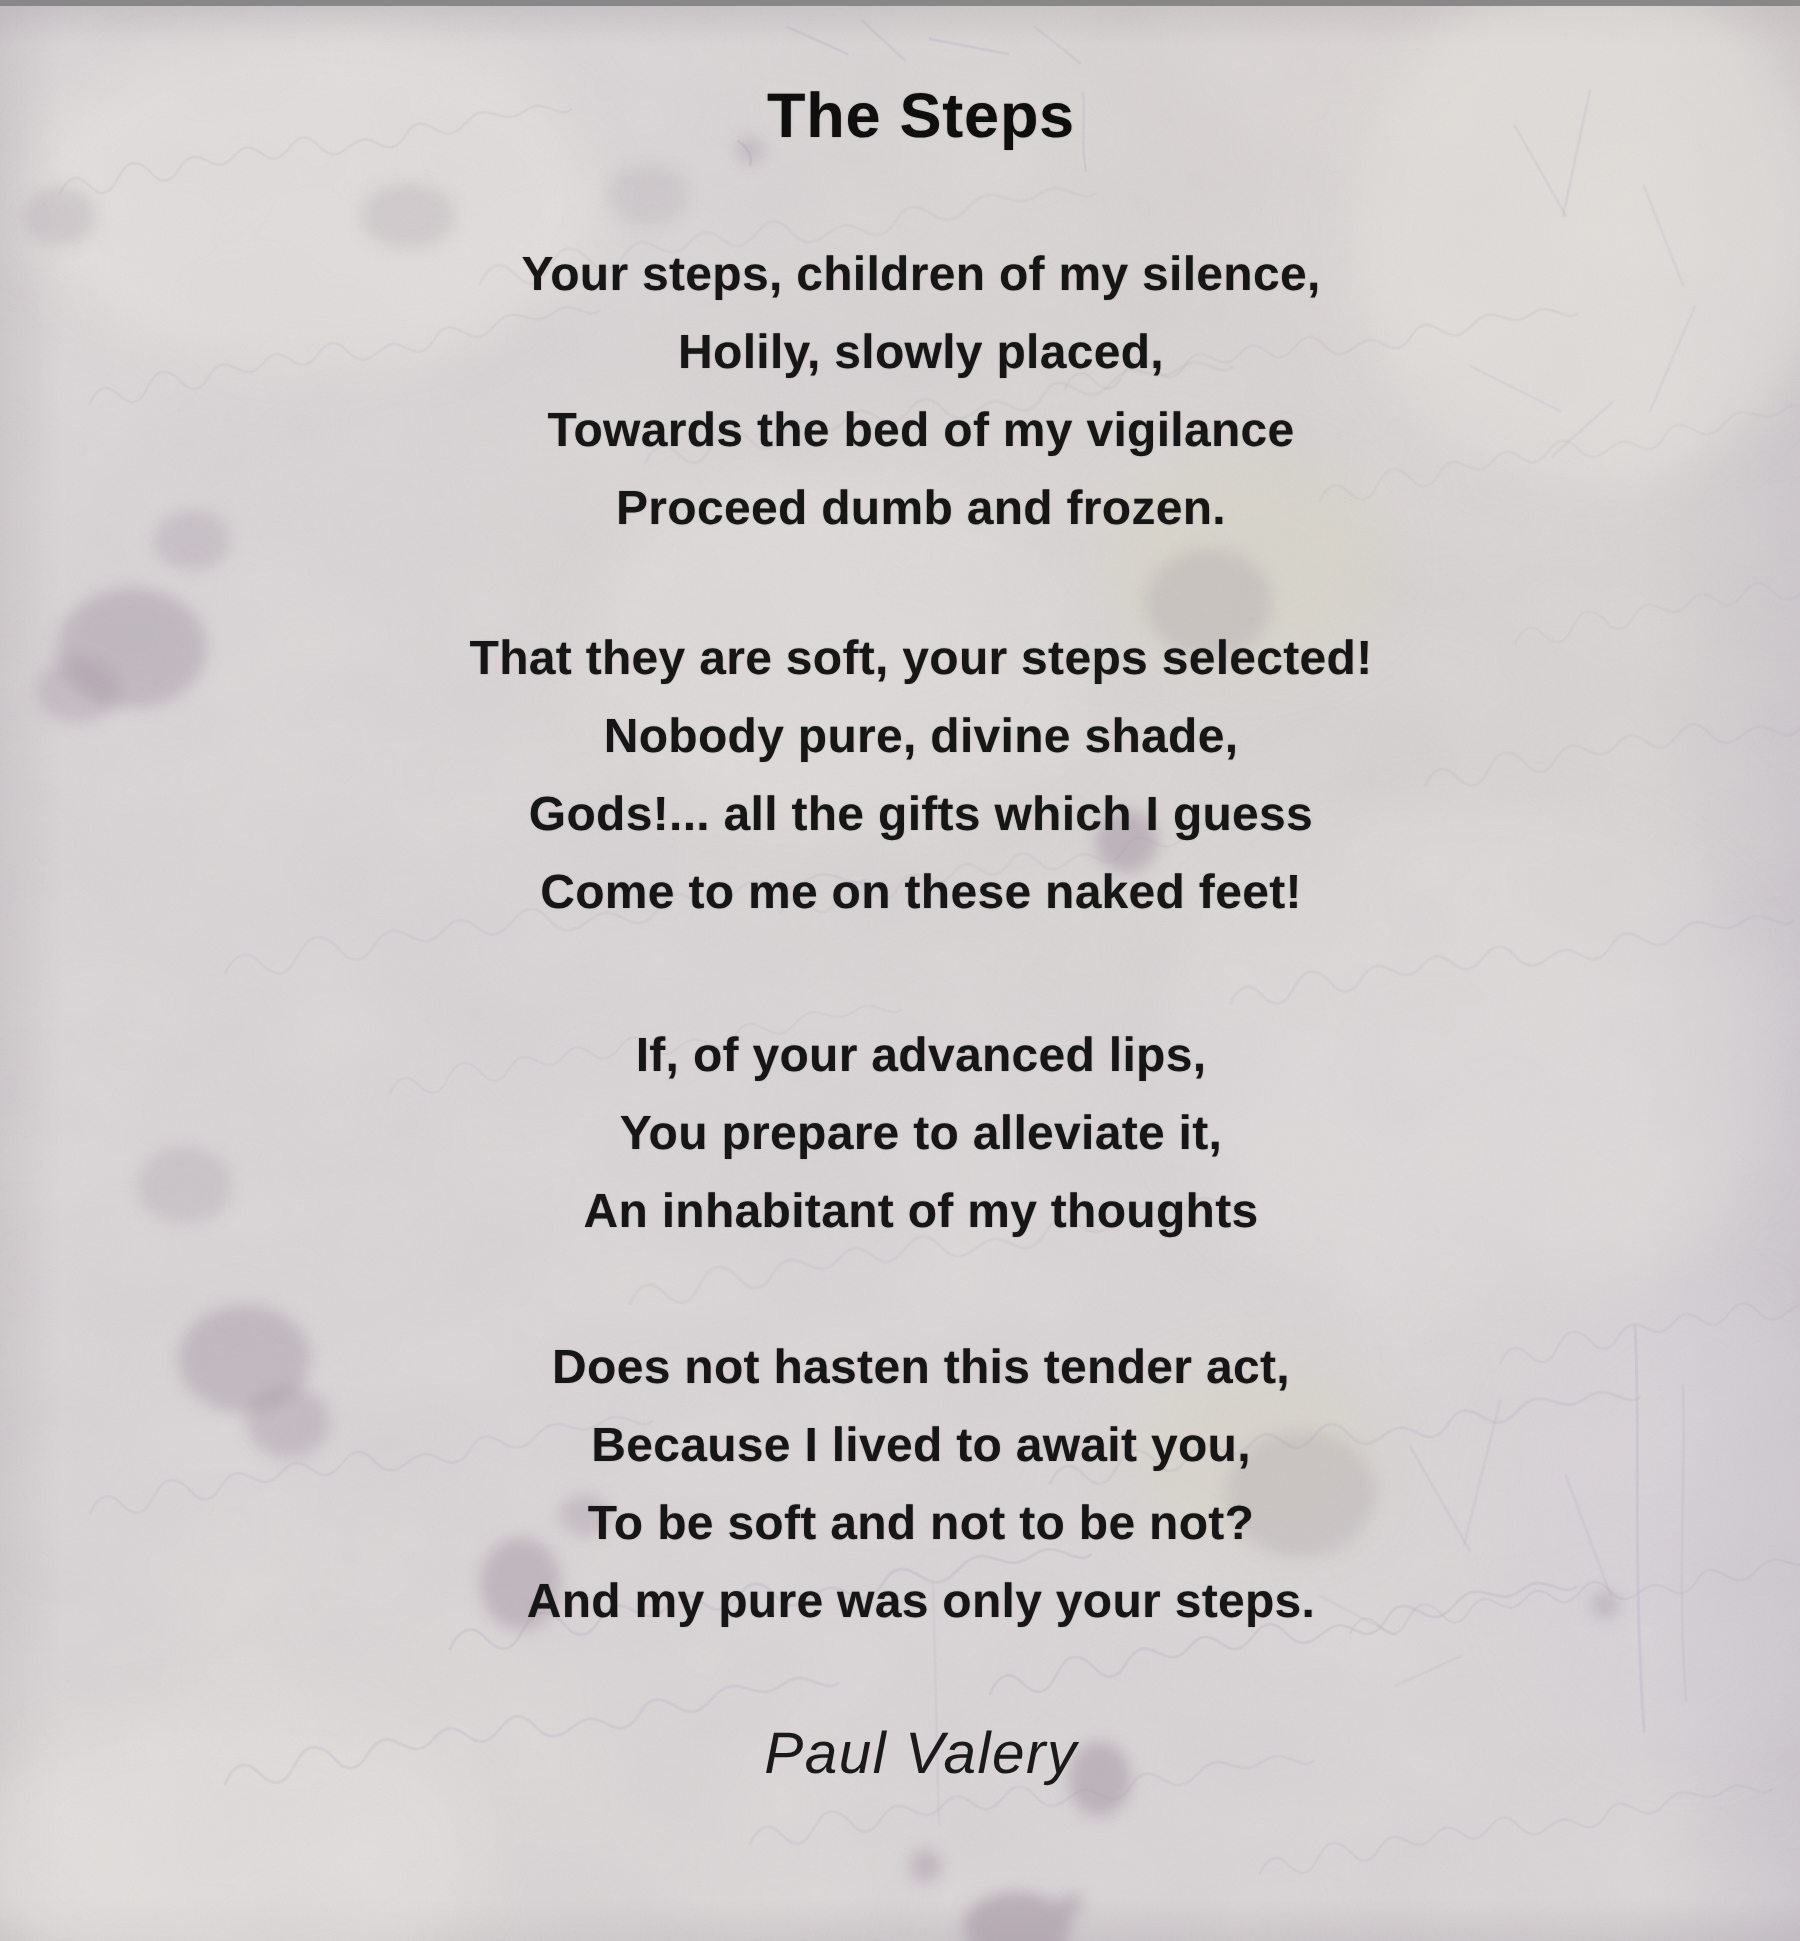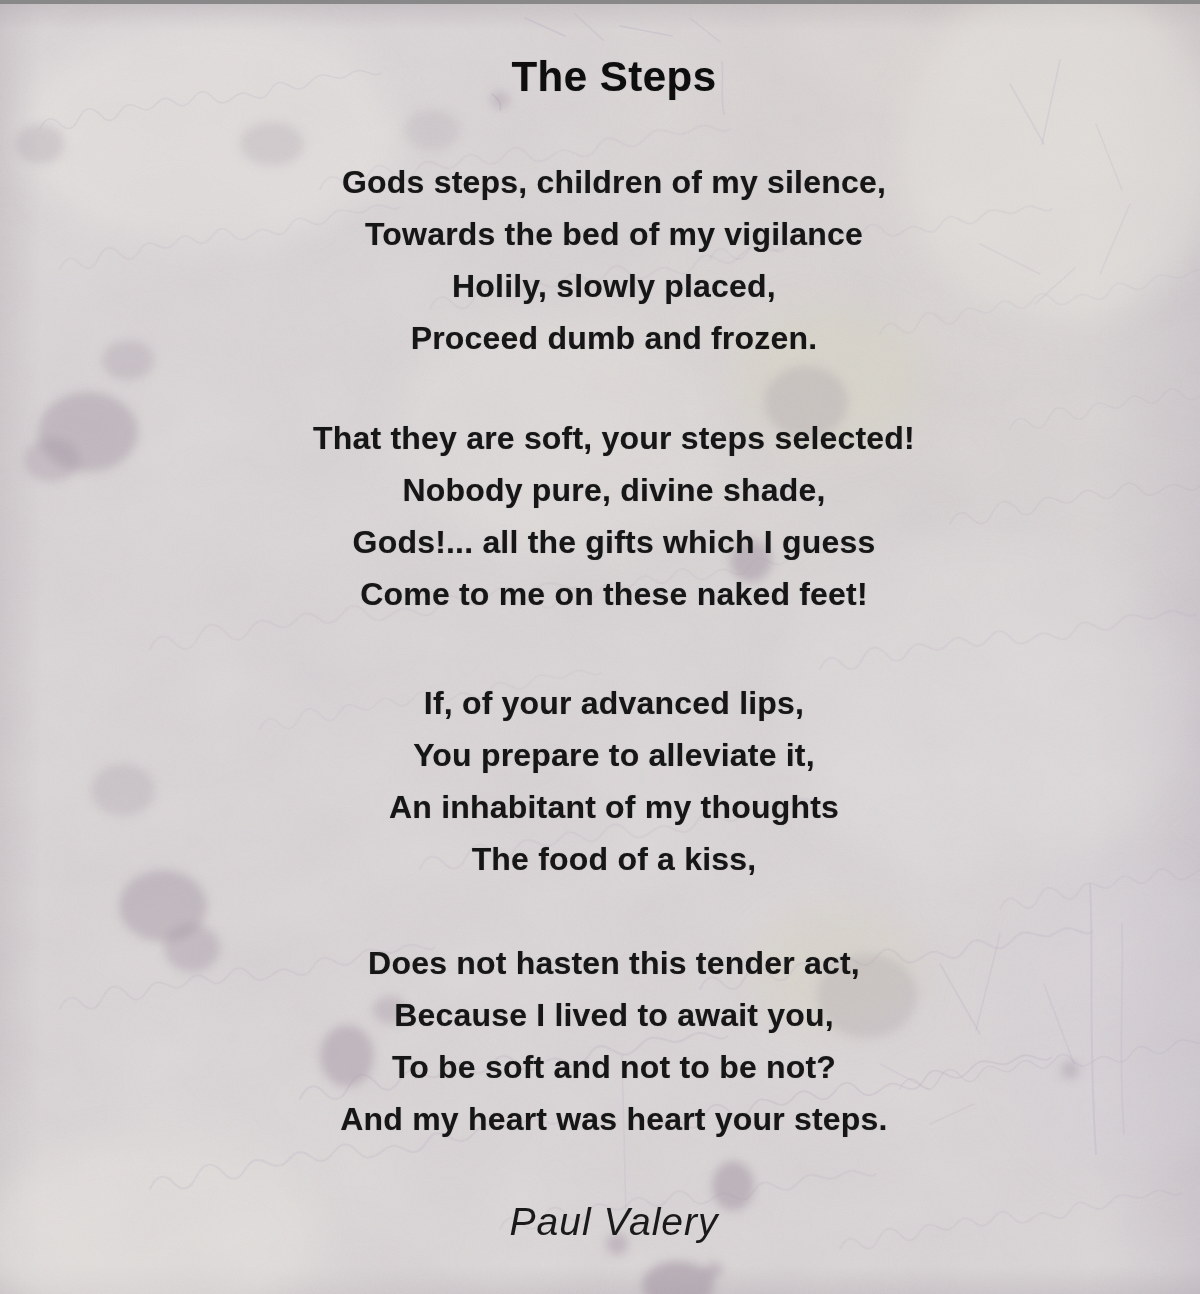--- a/index.html
+++ b/index.html
@@ -155,42 +155,41 @@
       <ellipse cx="1070" cy="1066" rx="9" ry="9" opacity="0.40"></ellipse>
     </g>
 
     <rect x="0" y="0" width="1200" height="1294" filter="url(#grain)" opacity="0.6"></rect>
   </svg>
 
   <div class="content">
     <h1 class="title">The Steps</h1>
 
     <div class="stanza s1">
-      <p>Gods steps, children of my silence,</p>
+      <p>Your steps, children of my silence,</p>
+      <p>Holily, slowly placed,</p>
       <p>Towards the bed of my vigilance</p>
-      <p>Holily, slowly placed,</p>
       <p>Proceed dumb and frozen.</p>
     </div>
 
     <div class="stanza s2">
       <p>That they are soft, your steps selected!</p>
       <p>Nobody pure, divine shade,</p>
       <p>Gods!... all the gifts which I guess</p>
       <p>Come to me on these naked feet!</p>
     </div>
 
     <div class="stanza s3">
       <p>If, of your advanced lips,</p>
       <p>You prepare to alleviate it,</p>
       <p>An inhabitant of my thoughts</p>
-      <p>The food of a kiss,</p>
     </div>
 
     <div class="stanza s4">
       <p>Does not hasten this tender act,</p>
       <p>Because I lived to await you,</p>
       <p>To be soft and not to be not?</p>
-      <p>And my heart was heart your steps.</p>
+      <p>And my pure was only your steps.</p>
     </div>
 
     <div class="author">Paul Valery</div>
   </div>
 </div>
 
 </body></html>

